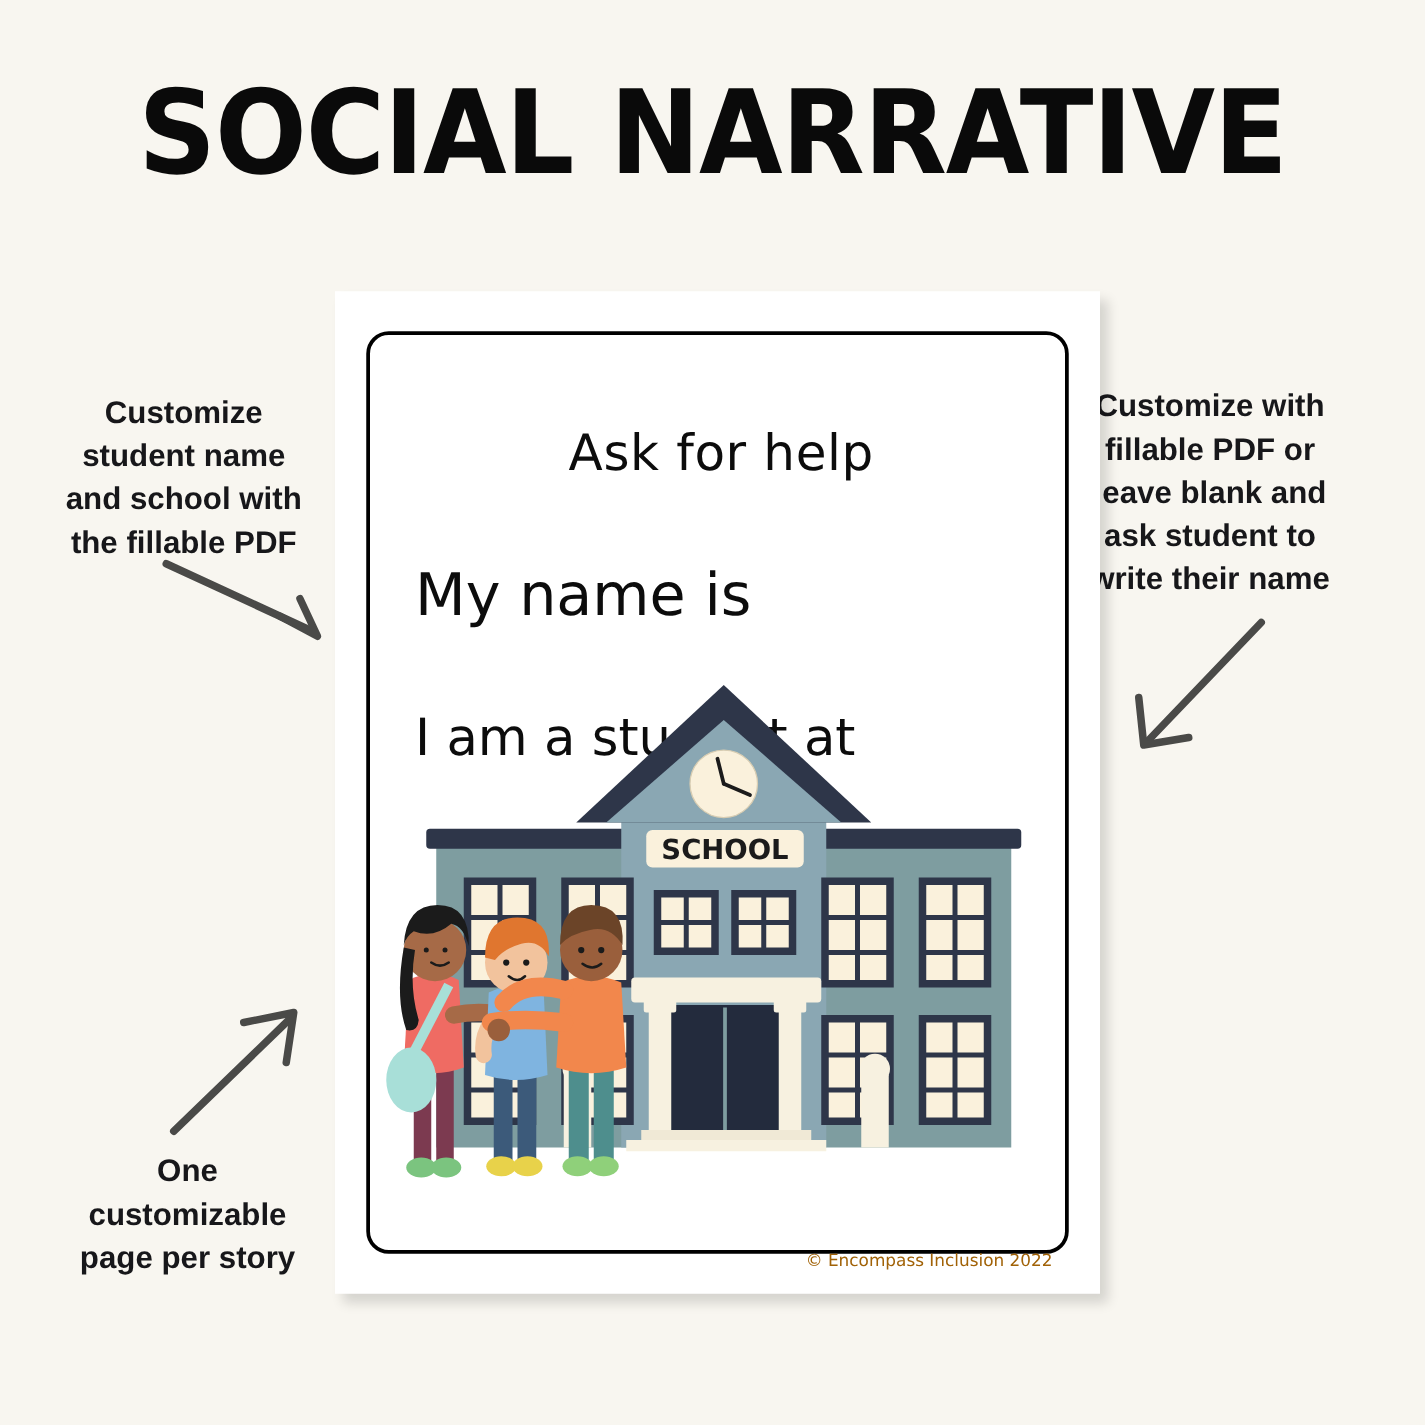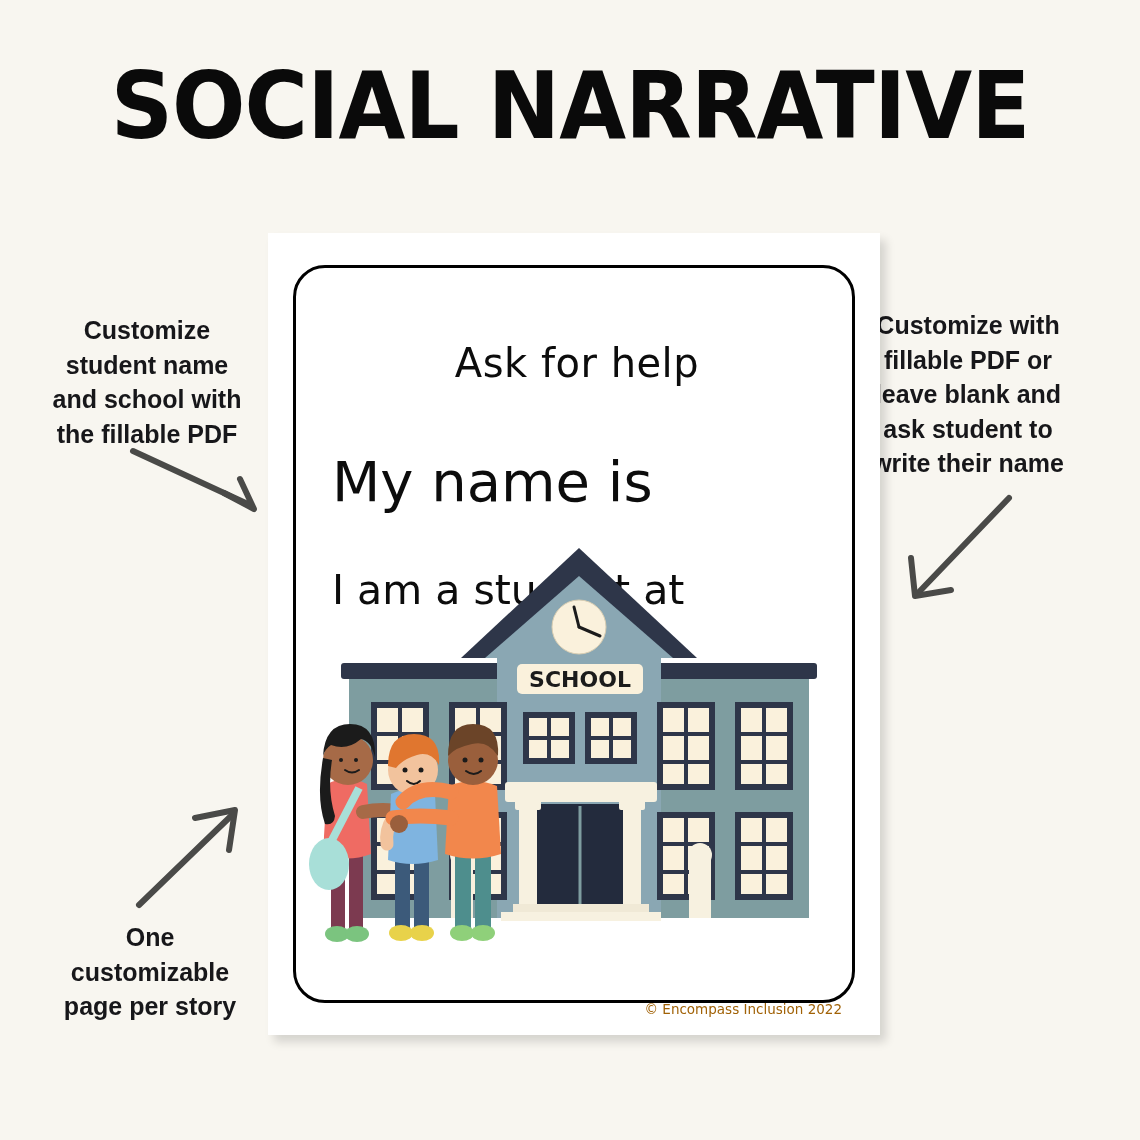--- a/index.html
+++ b/index.html
@@ -53,37 +53,37 @@
     left:268px; top:233px;
     width:612px; height:802px;
     background:#FFFFFF;
     box-shadow:6px 7px 9px rgba(0,0,0,0.14);
   }
   #card-frame {
     position:absolute;
     left:25px; top:32px;
     width:562px; height:738px;
     border:3px solid #000;
-    border-radius:32px;
+    border-radius:18px;
   }
 
   .card-text {
     position:absolute;
     font-family:"DejaVu Sans", sans-serif;
     color:#0C0C0C;
     font-weight:400;
     white-space:nowrap;
   }
   #card-heading {
     top:72px; left:0; width:562px;
     text-align:center;
     font-size:40px;
     letter-spacing:0.5px;
   }
-  #card-line-1 { top:181px; left:36px; font-size:56px; }
+  #card-line-1 { top:181px; left:36px; font-size:47px; }
   #card-line-2 { top:298px; left:36px; font-size:41px; }
 
   #card-copyright {
     position:absolute;
     right:38px; bottom:18px;
     font-family:"DejaVu Sans", sans-serif;
     font-size:13.5px;
     color:#a16207;
     white-space:nowrap;
   }

